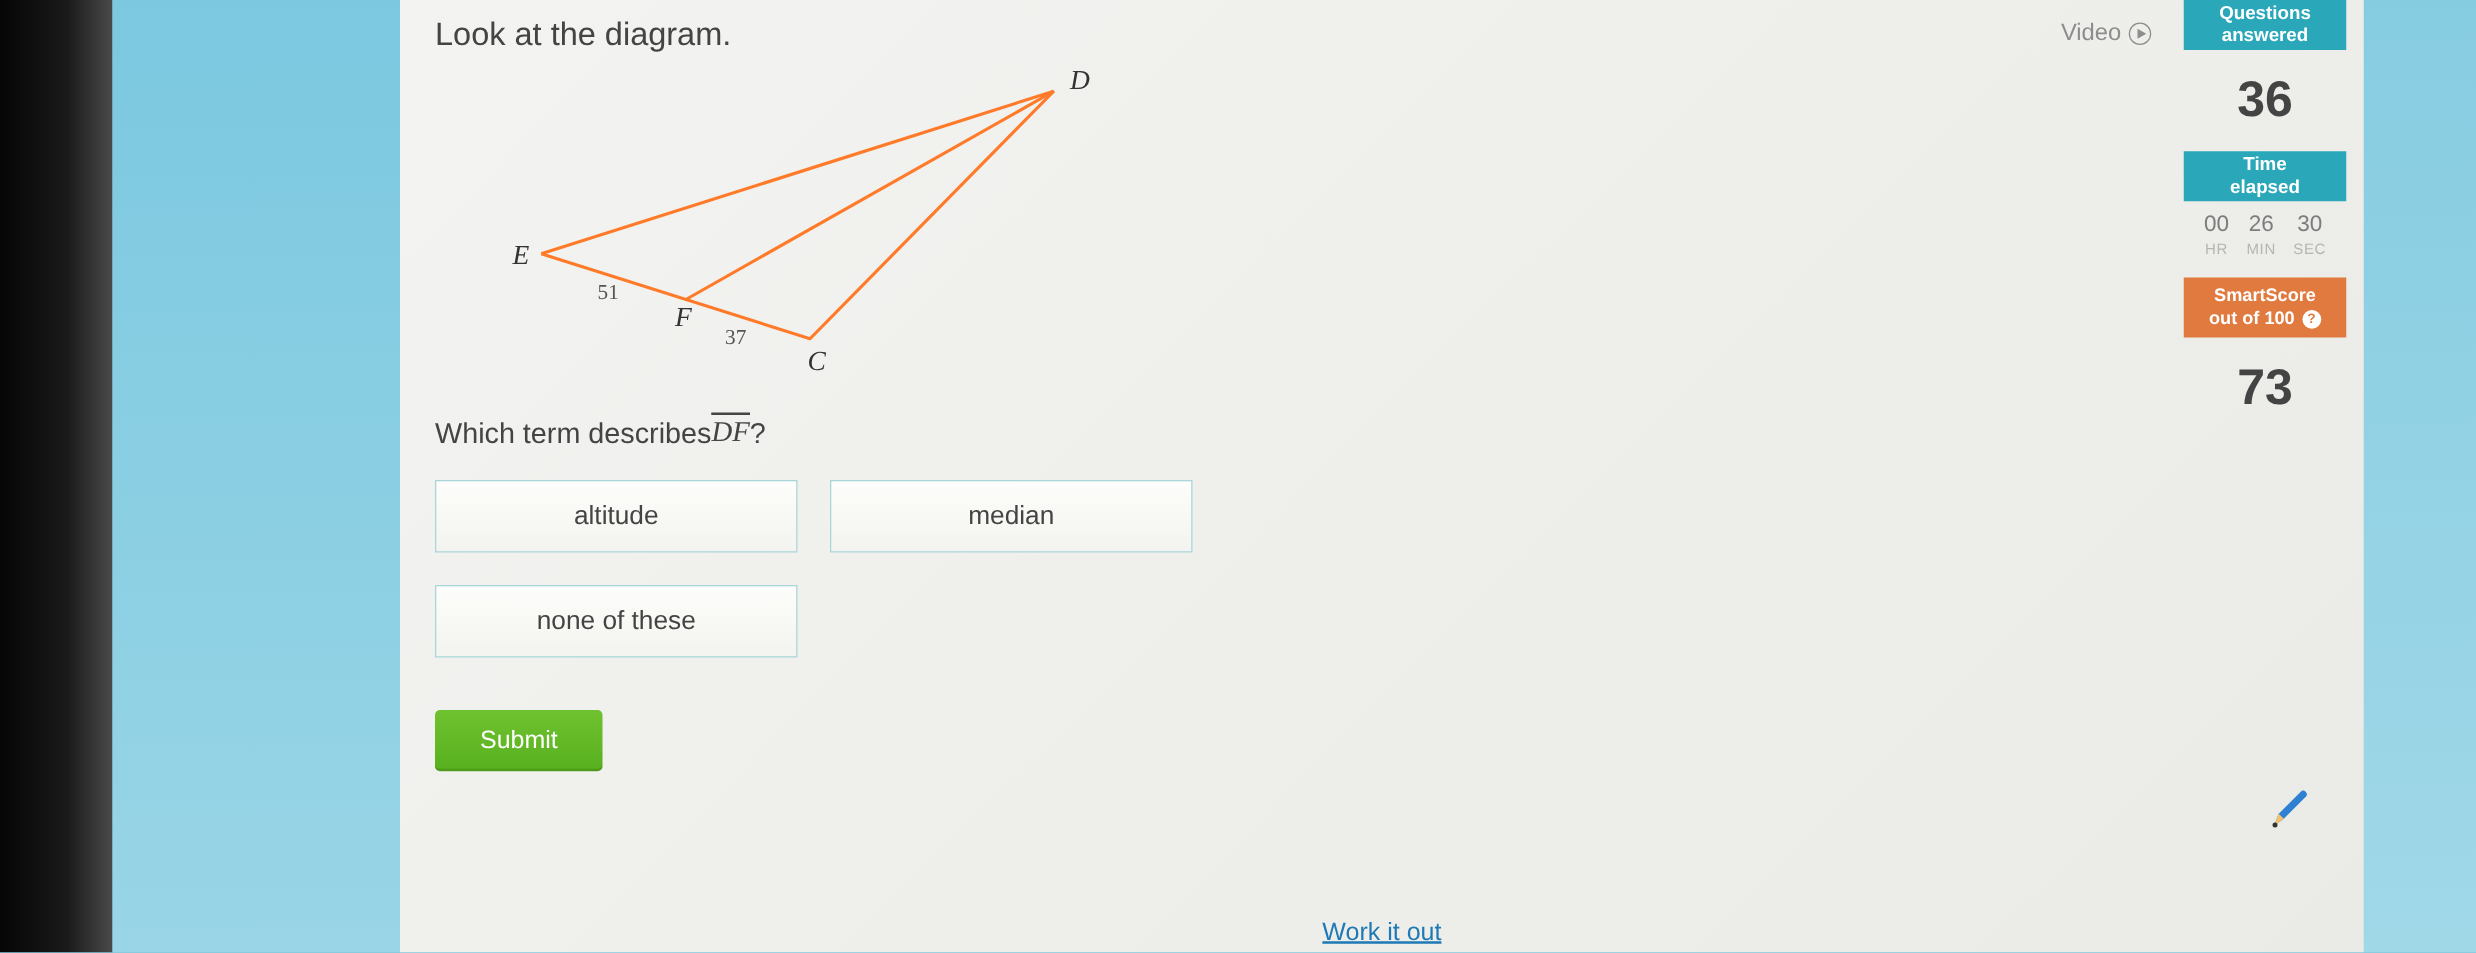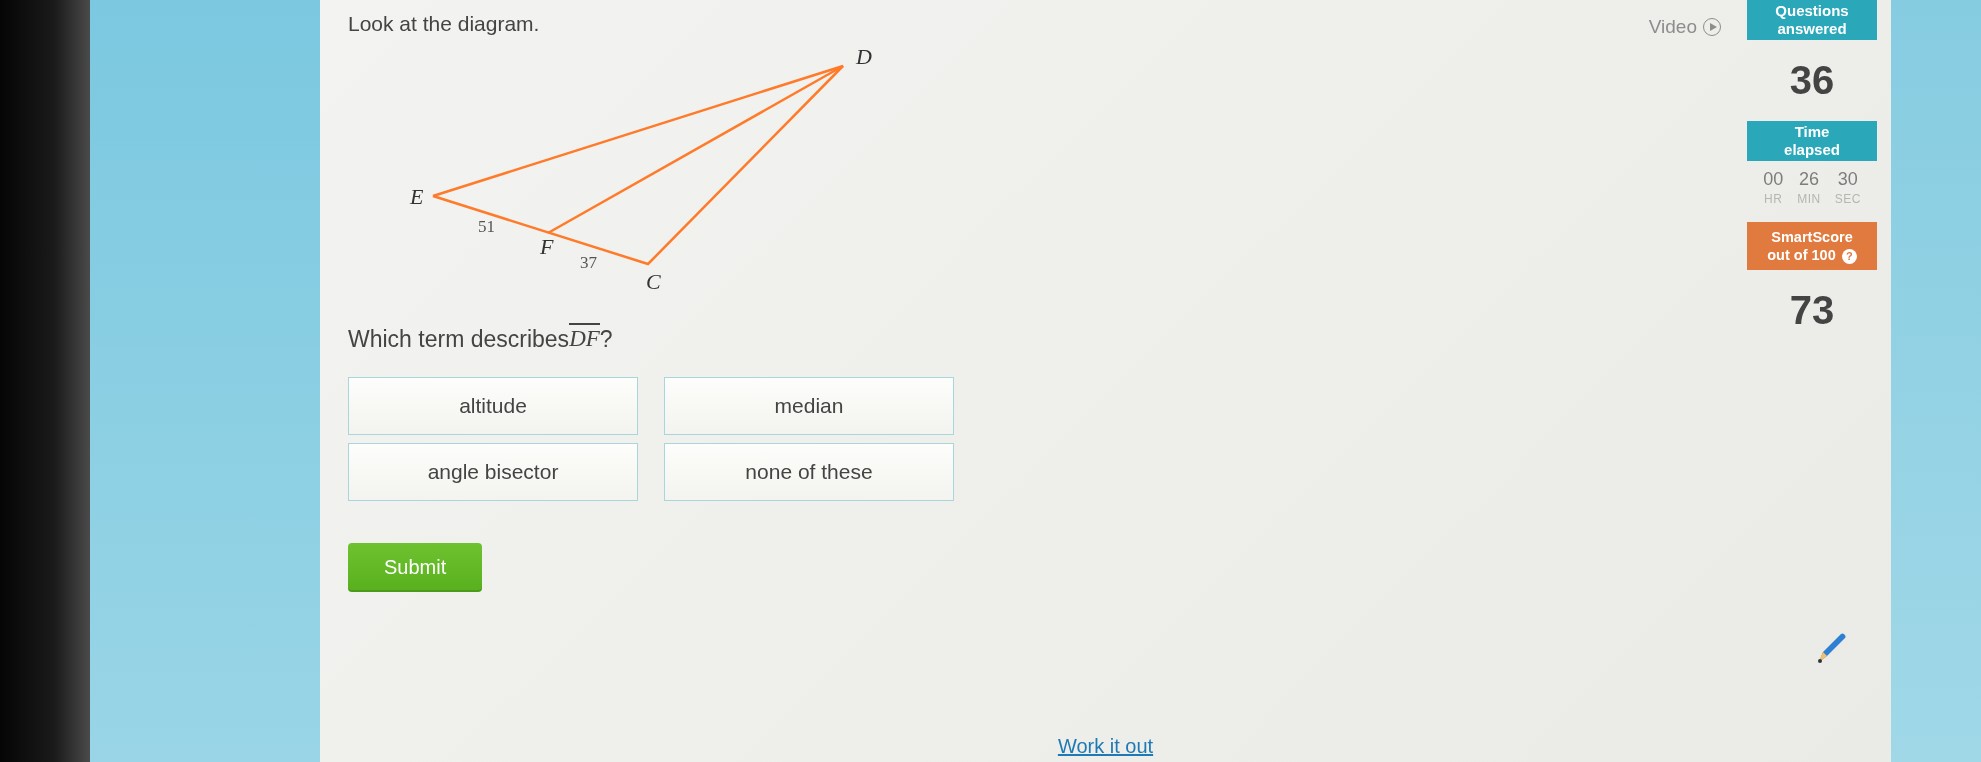--- a/index.html
+++ b/index.html
@@ -3,21 +3,21 @@
 <meta charset="utf-8">
 <style>
   * { box-sizing: border-box; margin: 0; padding: 0; }
   html, body { width: 1981px; height: 762px; font-family: Verdana, Geneva, sans-serif; }
   body { display: flex; background: #82c9de; }
   .left-black { width: 90px; height: 100%; background: linear-gradient(90deg,#050505,#1a1a1a 60%,#4a4a4a); }
   .left-blue  { width: 230px; height: 100%; background: linear-gradient(180deg,#7bc8e0,#99d5e6); }
   .content    { flex: 1; height: 100%; background: linear-gradient(135deg,#f3f3f1,#eaeae6); position: relative; padding: 12px 28px 0 28px; }
   .right-blue { width: 90px; height: 100%; background: linear-gradient(180deg,#86cce1,#a0d8e8); }
 
-  .prompt { color:#444; font-size:21px; }
+  .prompt { color:#444; font-size:26px; }
 
   .video-link { position:absolute; top:16px; right:170px; color:#8d8d8d; font-size:19px; cursor:pointer; display:flex; align-items:center; gap:6px;}
   .video-play-icon { width:18px; height:18px; border:1.5px solid #8d8d8d; border-radius:50%; display:inline-flex; align-items:center; justify-content:center;}
   .video-play-icon::before { content:""; border-style:solid; border-width:4px 0 4px 7px; border-color:transparent transparent transparent #8d8d8d; margin-left:2px;}
 
   .stats { position:absolute; top:0; right:14px; width:130px; text-align:center; }
   .teal-box { background:#2aa8b9; color:#fff; font-size:15px; font-weight:bold; padding:2px 4px; line-height:1.2;}
   .big-num  { font-size:40px; font-weight:bold; color:#444; padding:18px 0;}
   .time-grid { display:flex; justify-content:center; gap:14px; padding-top:8px;}
   .time-col  { text-align:center; }
@@ -31,21 +31,21 @@
 
   .diagram { position:relative; width:560px; height:270px; margin:10px 0 10px 30px;}
   .diagram svg{ width:100%; height:100%; overflow:visible;}
   .pt-label{ font-style:italic; font-family:'Times New Roman', serif; font-size:22px; fill:#333;}
   .seg-label{ font-family:Verdana; font-size:17px; fill:#555;}
 
   .question-line{ color:#444; font-size:23px; display:flex; align-items:flex-start; gap:0;}
   .seg-over{ position:relative; display:inline-block; font-style:italic; font-family:'Times New Roman',serif;}
   .seg-over::before{ content:""; position:absolute; top:-3px; left:0; right:0; height:1.5px; background:#444;}
 
-  .answers{ margin-top:24px; display:grid; grid-template-columns:290px 290px; gap:8px 26px;}
+  .answers{ margin-top:24px; display:grid; grid-template-columns:290px 290px; gap:26px 26px;}
   .ans-btn{ border:1px solid #a9d6da; background:linear-gradient(#fdfdfb,#f3f3ef); height:58px; display:flex; align-items:center; justify-content:center; color:#444; font-size:21px; cursor:pointer;}
 
   .submit{ margin-top:42px; background:linear-gradient(#6fc22f,#58b01e); color:#fff; border:none; border-radius:4px; padding:13px 36px; font-size:20px; cursor:pointer; box-shadow:inset 0 -2px 0 rgba(0,0,0,.12);}
 
   .work-it-out{ position:absolute; bottom:4px; left:50%; transform:translateX(-50%); color:#1e7ab5; font-size:20px; text-decoration:underline; cursor:pointer;}
 </style>
 </head>
 <body>
 
 <div class="left-black"></div>
@@ -120,21 +120,20 @@
 
   <div class="question-line">
     <span>Which term describes </span>
     <span class="seg-over">DF</span>
       <span>?</span>
   </div>
 
   <div class="answers">
     <div class="ans-btn">altitude</div>
     <div class="ans-btn">median</div>
-    <div class="ans-btn">angle bisector</div>
     <div class="ans-btn">none of these</div>
   </div>
 
   <button class="submit">Submit</button>
 
   <a class="work-it-out">Work it out</a>
 </div>
 
 <div class="right-blue"></div>
 

